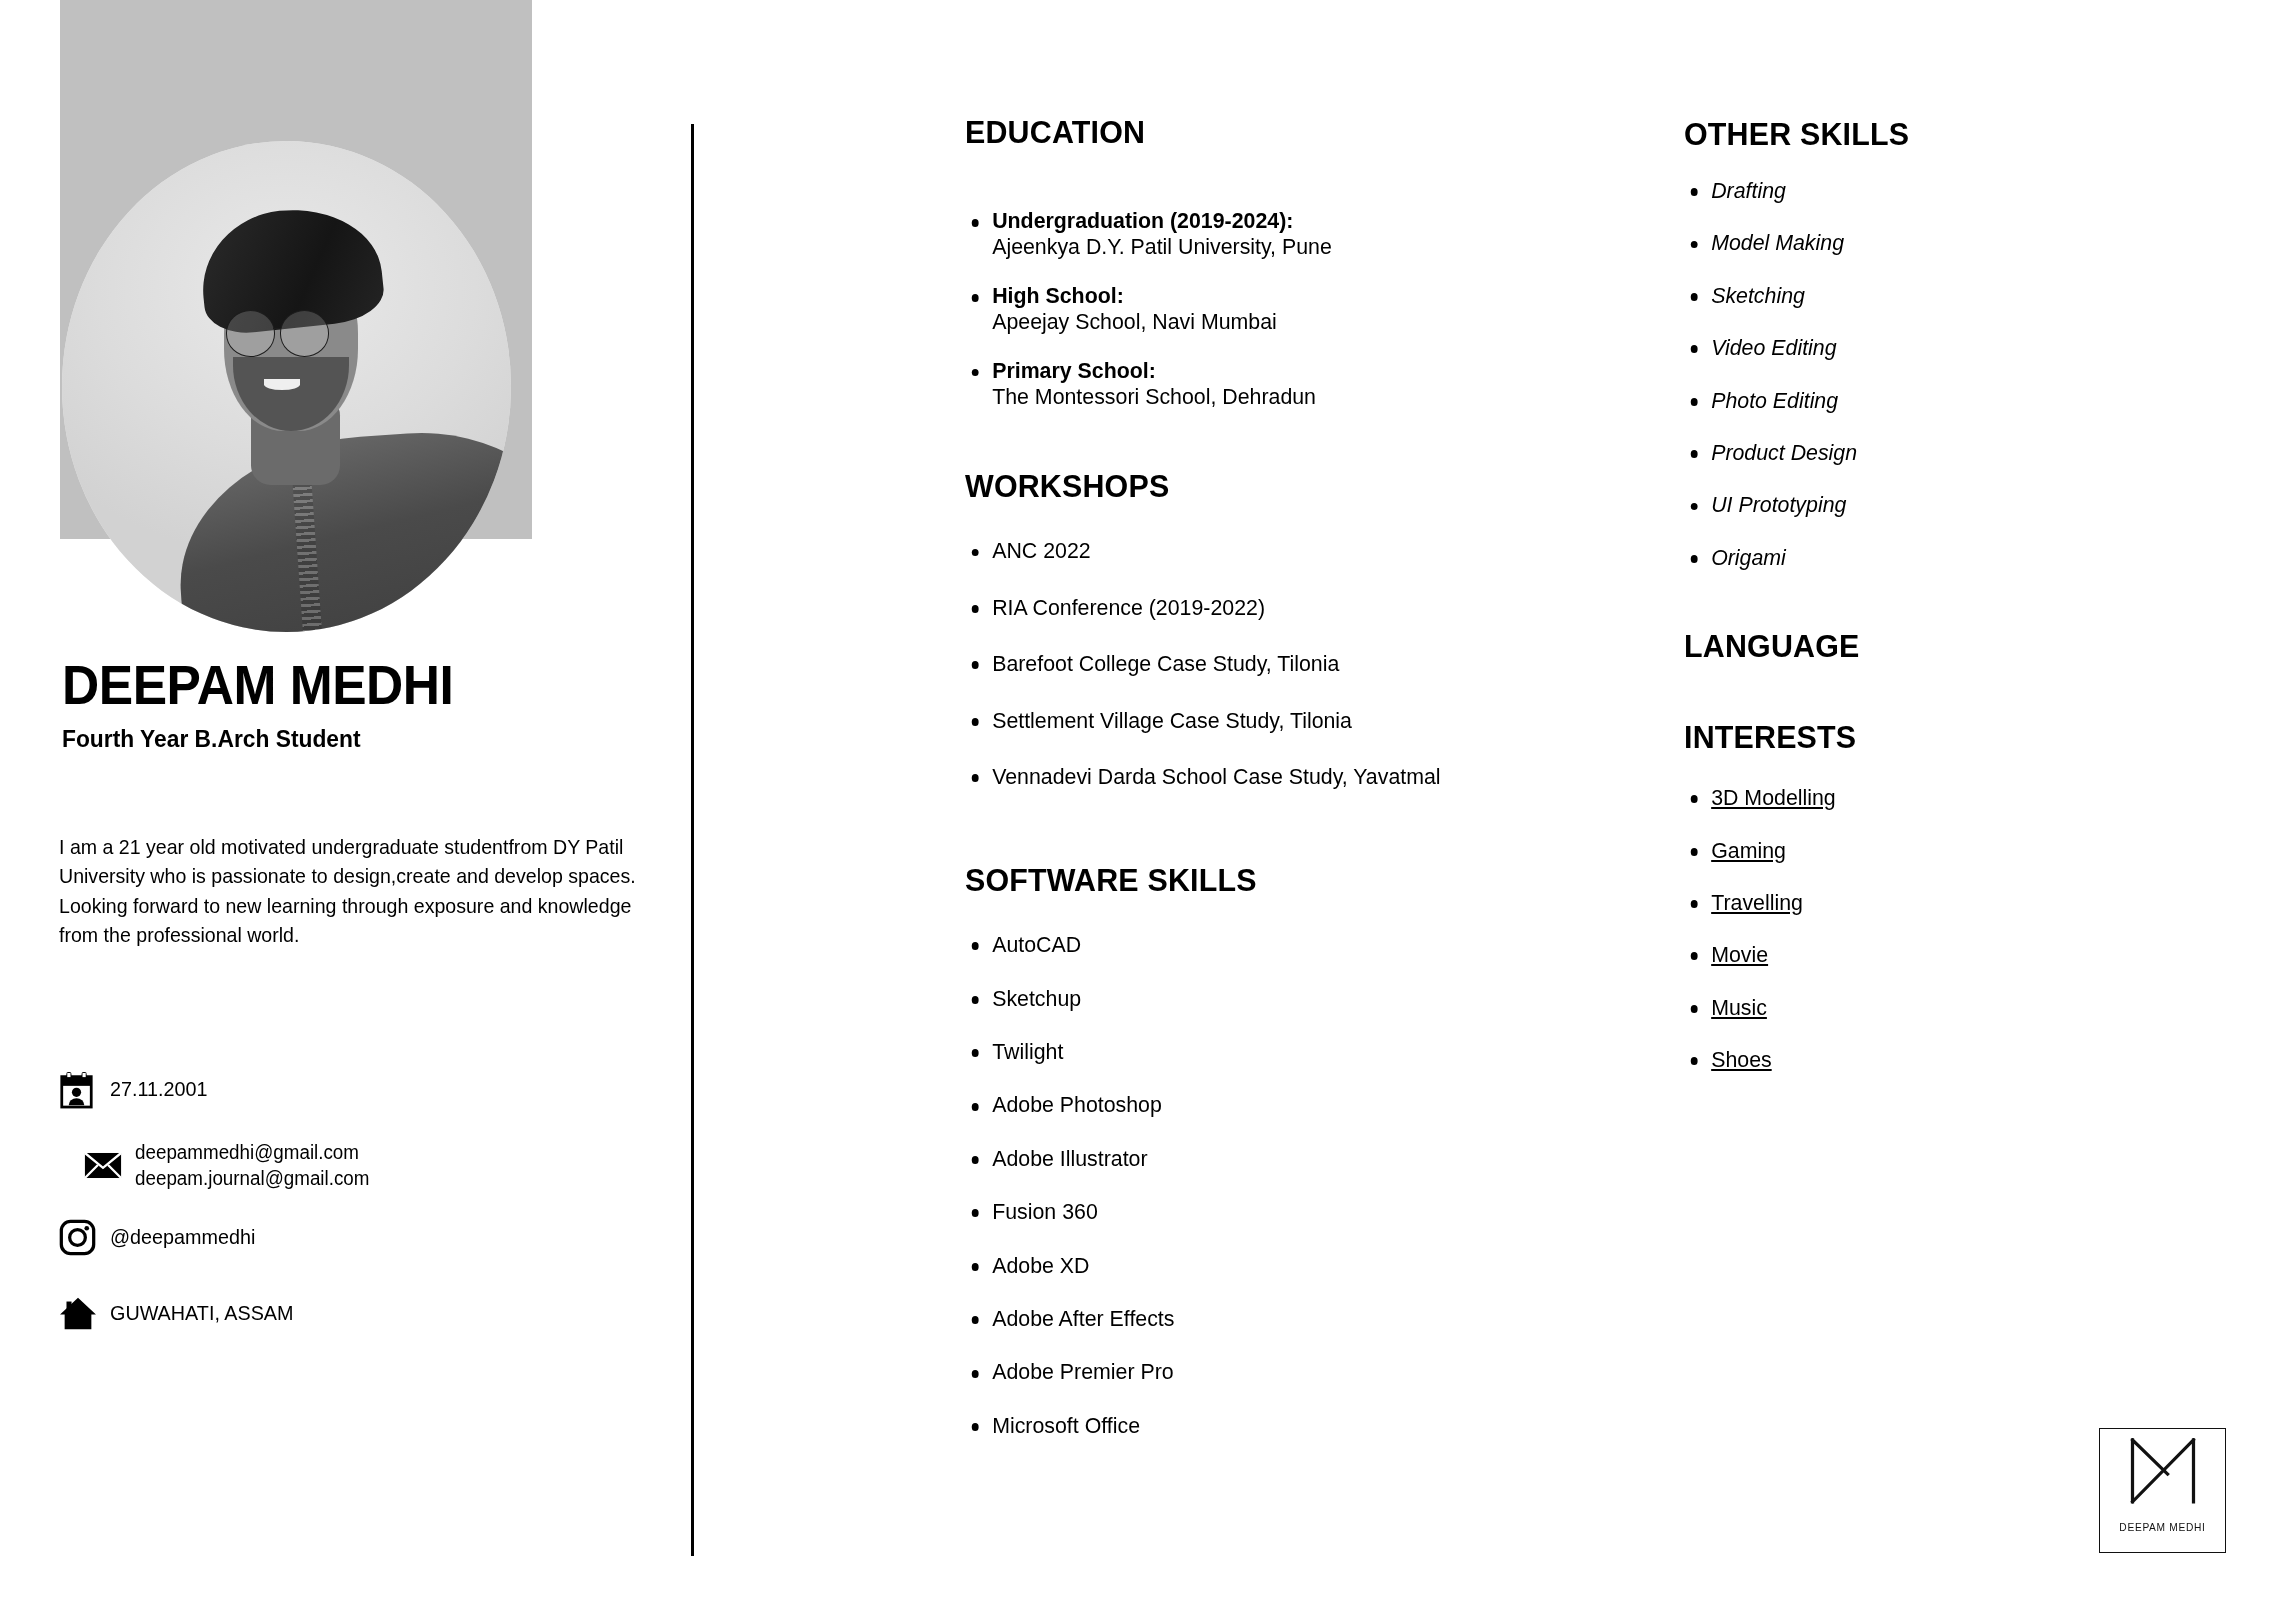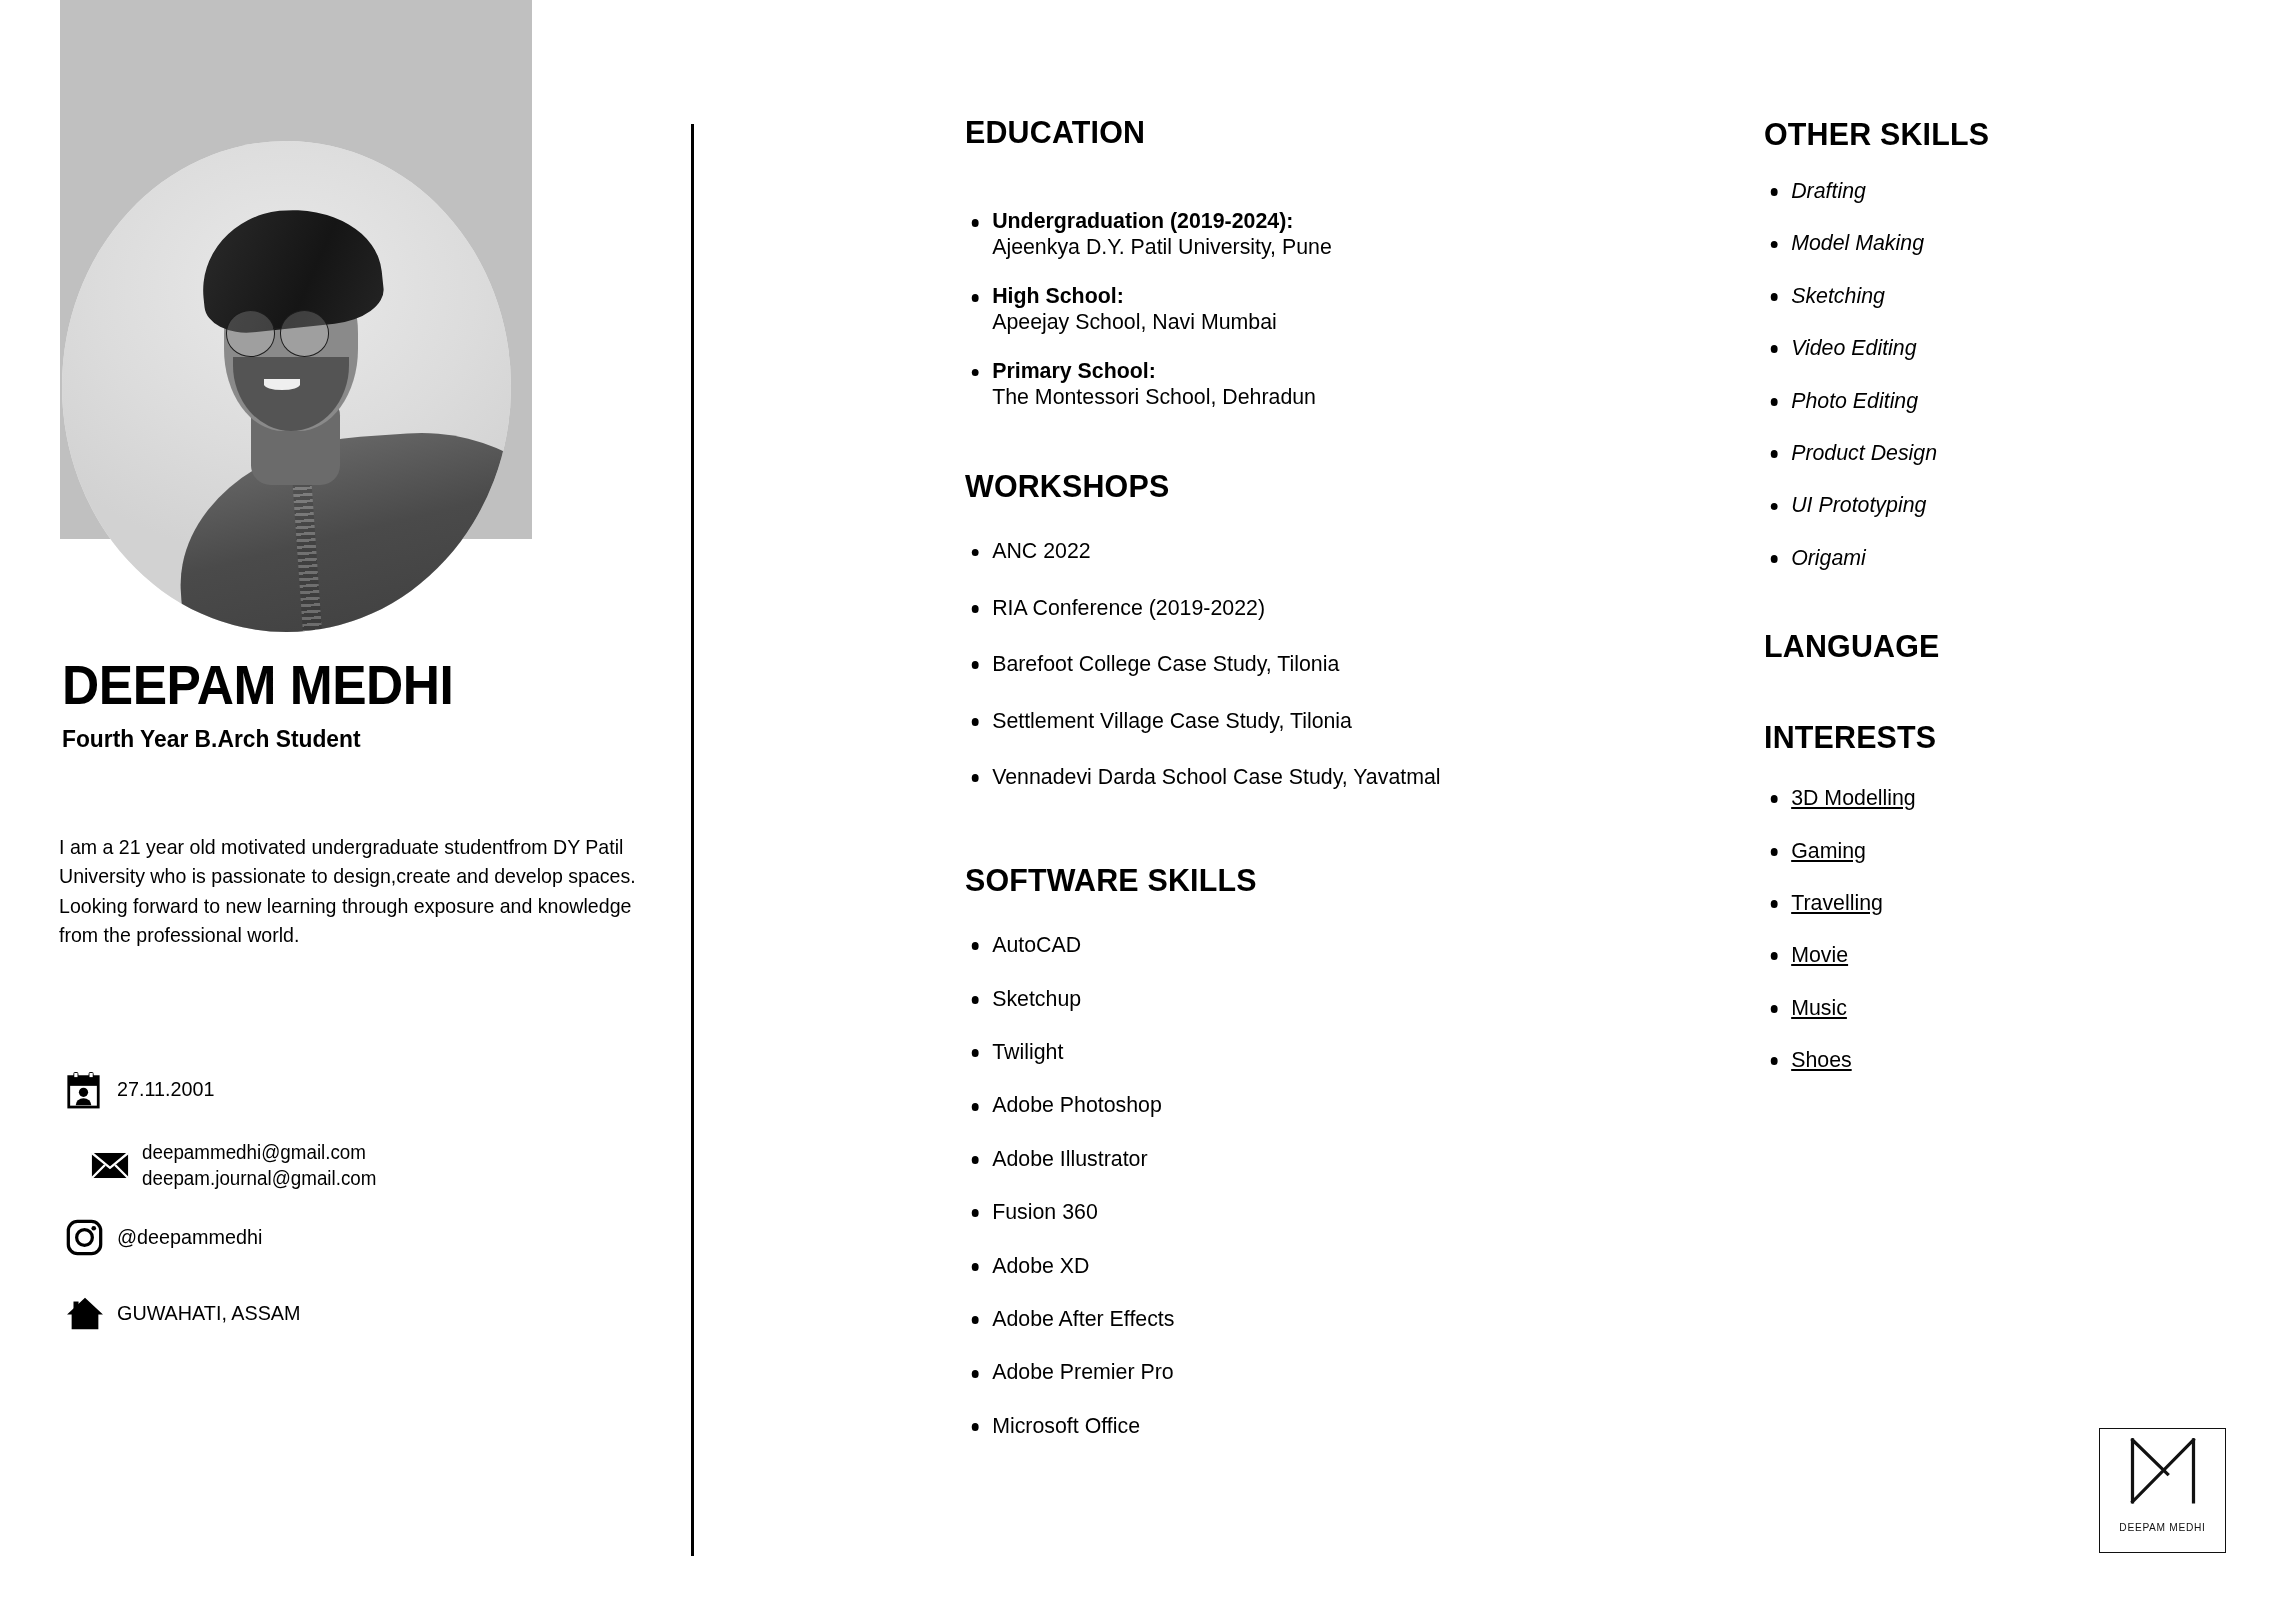--- a/index.html
+++ b/index.html
@@ -135,21 +135,21 @@
     top: 833px;
     width: 602px;
     font-size: 20.4px;
     line-height: 1.44;
     transform: scaleX(.96);
     transform-origin: left top;
   }
 
   #contact-list {
     position: absolute;
-    left: 66px;
+    left: 59px;
     top: 1064px;
     width: 602px;
   }
   .contact-row {
     display: flex;
     align-items: center;
     margin-bottom: 25px;
   }
   .contact-row.email-row { align-items: center; margin-bottom: 20.4px; padding-left: 25px; }
   .contact-icon {
@@ -183,21 +183,21 @@
   
   #middle-column {
     position: absolute;
     left: 965px;
     top: 0;
     width: 787px;
   }
   
   #right-column {
     position: absolute;
-    left: 1764px;
+    left: 1684px;
     top: 0;
     width: 463px;
   }
 
   .section-heading {
     font-size: 32px;
     font-weight: 700;
     letter-spacing: 0.2px;
     margin: 0;
     line-height: 1;

